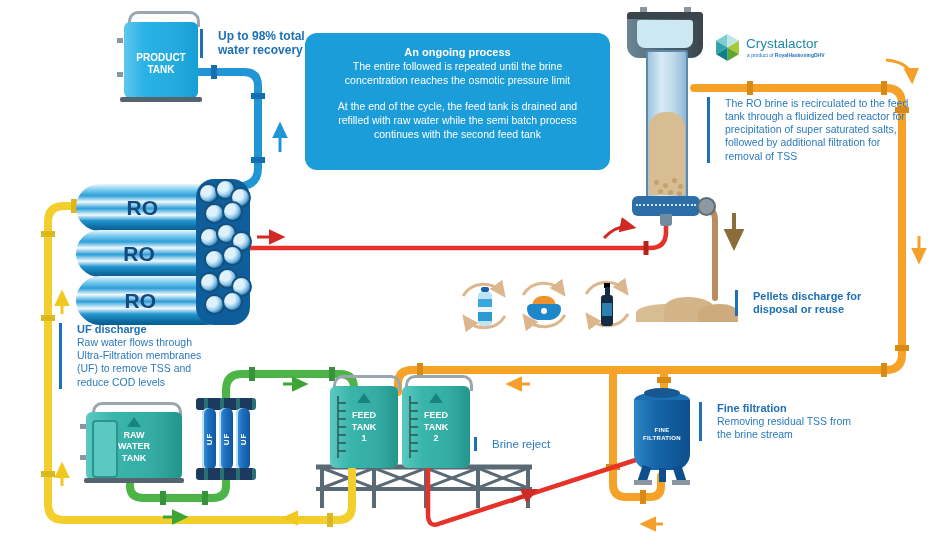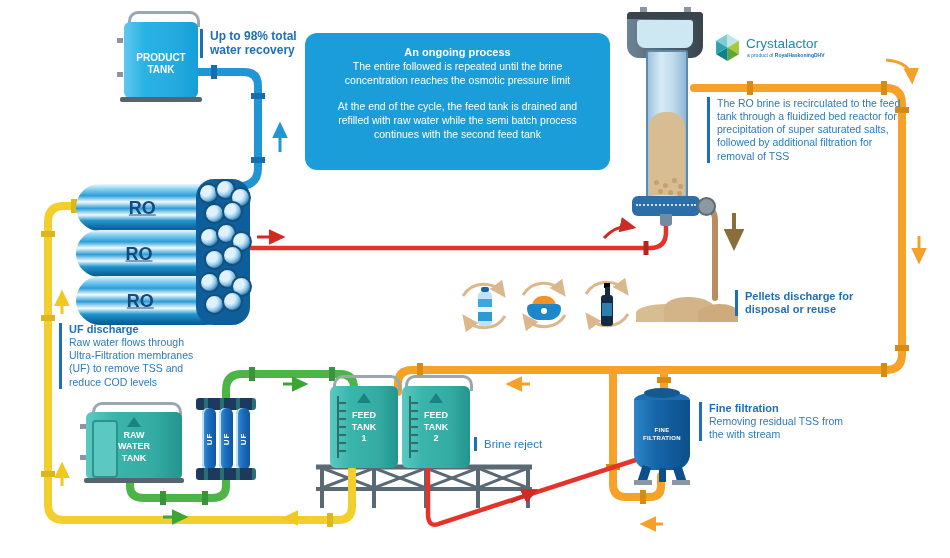--- a/index.html
+++ b/index.html
@@ -1,21 +1,21 @@
 <!DOCTYPE html>
 <html><head>
 <meta charset="utf-8">
 <style>
   html,body{margin:0;padding:0;background:#fff;}
   #stage{position:relative;width:950px;height:558px;background:#ffffff;overflow:hidden;
          font-family:"Liberation Sans",sans-serif;}
   .abs{position:absolute;}
   svg{display:block;}
   
-  .note{position:absolute;border-left:3px solid #1d70b7;padding-left:7px;color:#2a7abf;}
+  .note{position:absolute;border-left:3px solid #1d70b7;padding-left:15px;color:#2a7abf;}
   .note .t{font-weight:bold;color:#1d70b7;font-size:11px;line-height:1.2;white-space:pre-line;}
   .note .b{font-size:10.5px;line-height:1.25;white-space:pre-line;}
   
   #infobox{position:absolute;left:305px;top:33px;width:305px;height:137px;background:#1b9dd9;
            border-radius:12px;color:#fff;text-align:center;padding:13px 14px;box-sizing:border-box;}
   #infobox .t{font-weight:bold;font-size:11px;margin-bottom:2px;}
   #infobox .p{font-size:10.5px;line-height:1.3;white-space:pre-line;}
   #infobox .p+.p{margin-top:13px;}
   
   .tanklabel{position:absolute;width:100%;text-align:center;color:#fff;font-weight:bold;
@@ -26,21 +26,21 @@
   .teal-tank{position:absolute;border-radius:6px;
        background:linear-gradient(90deg,#5bc9c1 0%,#3ab5ac 30%,#34aca3 70%,#23958d 100%);}
   .ladder{position:absolute;width:7px;border-left:2px solid #2f6e6a;
        background:repeating-linear-gradient(180deg,transparent 0 6px,#2f6e6a 6px 8px);}
   .basebar{position:absolute;background:#55646e;border-radius:2px;}
   
   .rocyl{position:absolute;border-radius:26px;
      background:linear-gradient(180deg,#eaf7fd 0%,#7fcdf0 12%,#2d9fd8 25%,#f2fafe 38%,
         #2d9fd8 52%,#f2fafe 66%,#2196cf 78%,#0f6ba3 92%,#0a5a8c 100%);}
   .rocyl span{position:absolute;left:42%;top:50%;transform:translate(-50%,-50%);
-     color:#12497f;font-weight:bold;font-size:18px;text-decoration:underline;}
+     color:#12497f;font-weight:bold;font-size:21px;}
   .tube-end{position:absolute;width:17px;height:17px;border-radius:50%;
      border:2px solid #12517e;
      background:radial-gradient(circle at 35% 35%,#dff1fb 0 32%,#8cc6e8 55%,#1d6fae 80%);}
   .uf-tube{position:absolute;width:14px;height:62px;border-radius:6px;
      background:linear-gradient(90deg,#3f9ade 0%,#1d6fc0 45%,#11579e 100%);
      box-shadow:inset 2px 0 0 #bfe2f7;}
   .uf-tube span{position:absolute;left:50%;top:50%;transform:translate(-50%,-50%) rotate(-90deg);
      color:#fff;font-weight:bold;font-size:8px;letter-spacing:1px;}
   .manifold{position:absolute;background:#1c3a5e;border-radius:3px;
      background-image:repeating-linear-gradient(90deg,#1c3a5e 0 8px,#2a6f74 8px 12px,#1c3a5e 12px 16px);}
@@ -329,16 +329,16 @@
     <div class="abs" style="left:6px;top:78px;width:9px;height:16px;background:#0d4f8c;transform:rotate(18deg);"></div>
     <div class="abs" style="left:41px;top:78px;width:9px;height:16px;background:#0d4f8c;transform:rotate(-18deg);"></div>
     <div class="abs" style="left:0px;top:92px;width:18px;height:5px;background:#8a97a2;"></div>
     <div class="abs" style="left:38px;top:92px;width:18px;height:5px;background:#8a97a2;"></div>
     <div class="abs" style="left:25px;top:80px;width:7px;height:14px;background:#0d4f8c;"></div>
   </div>
 
   <div class="note" style="left:699px;top:402px;width:155px;">
     <div class="t">Fine filtration</div>
     <div class="b">Removing residual TSS from
-the with stream</div>
+the brine stream</div>
   </div>
 
 </div>
 
 </body></html>

